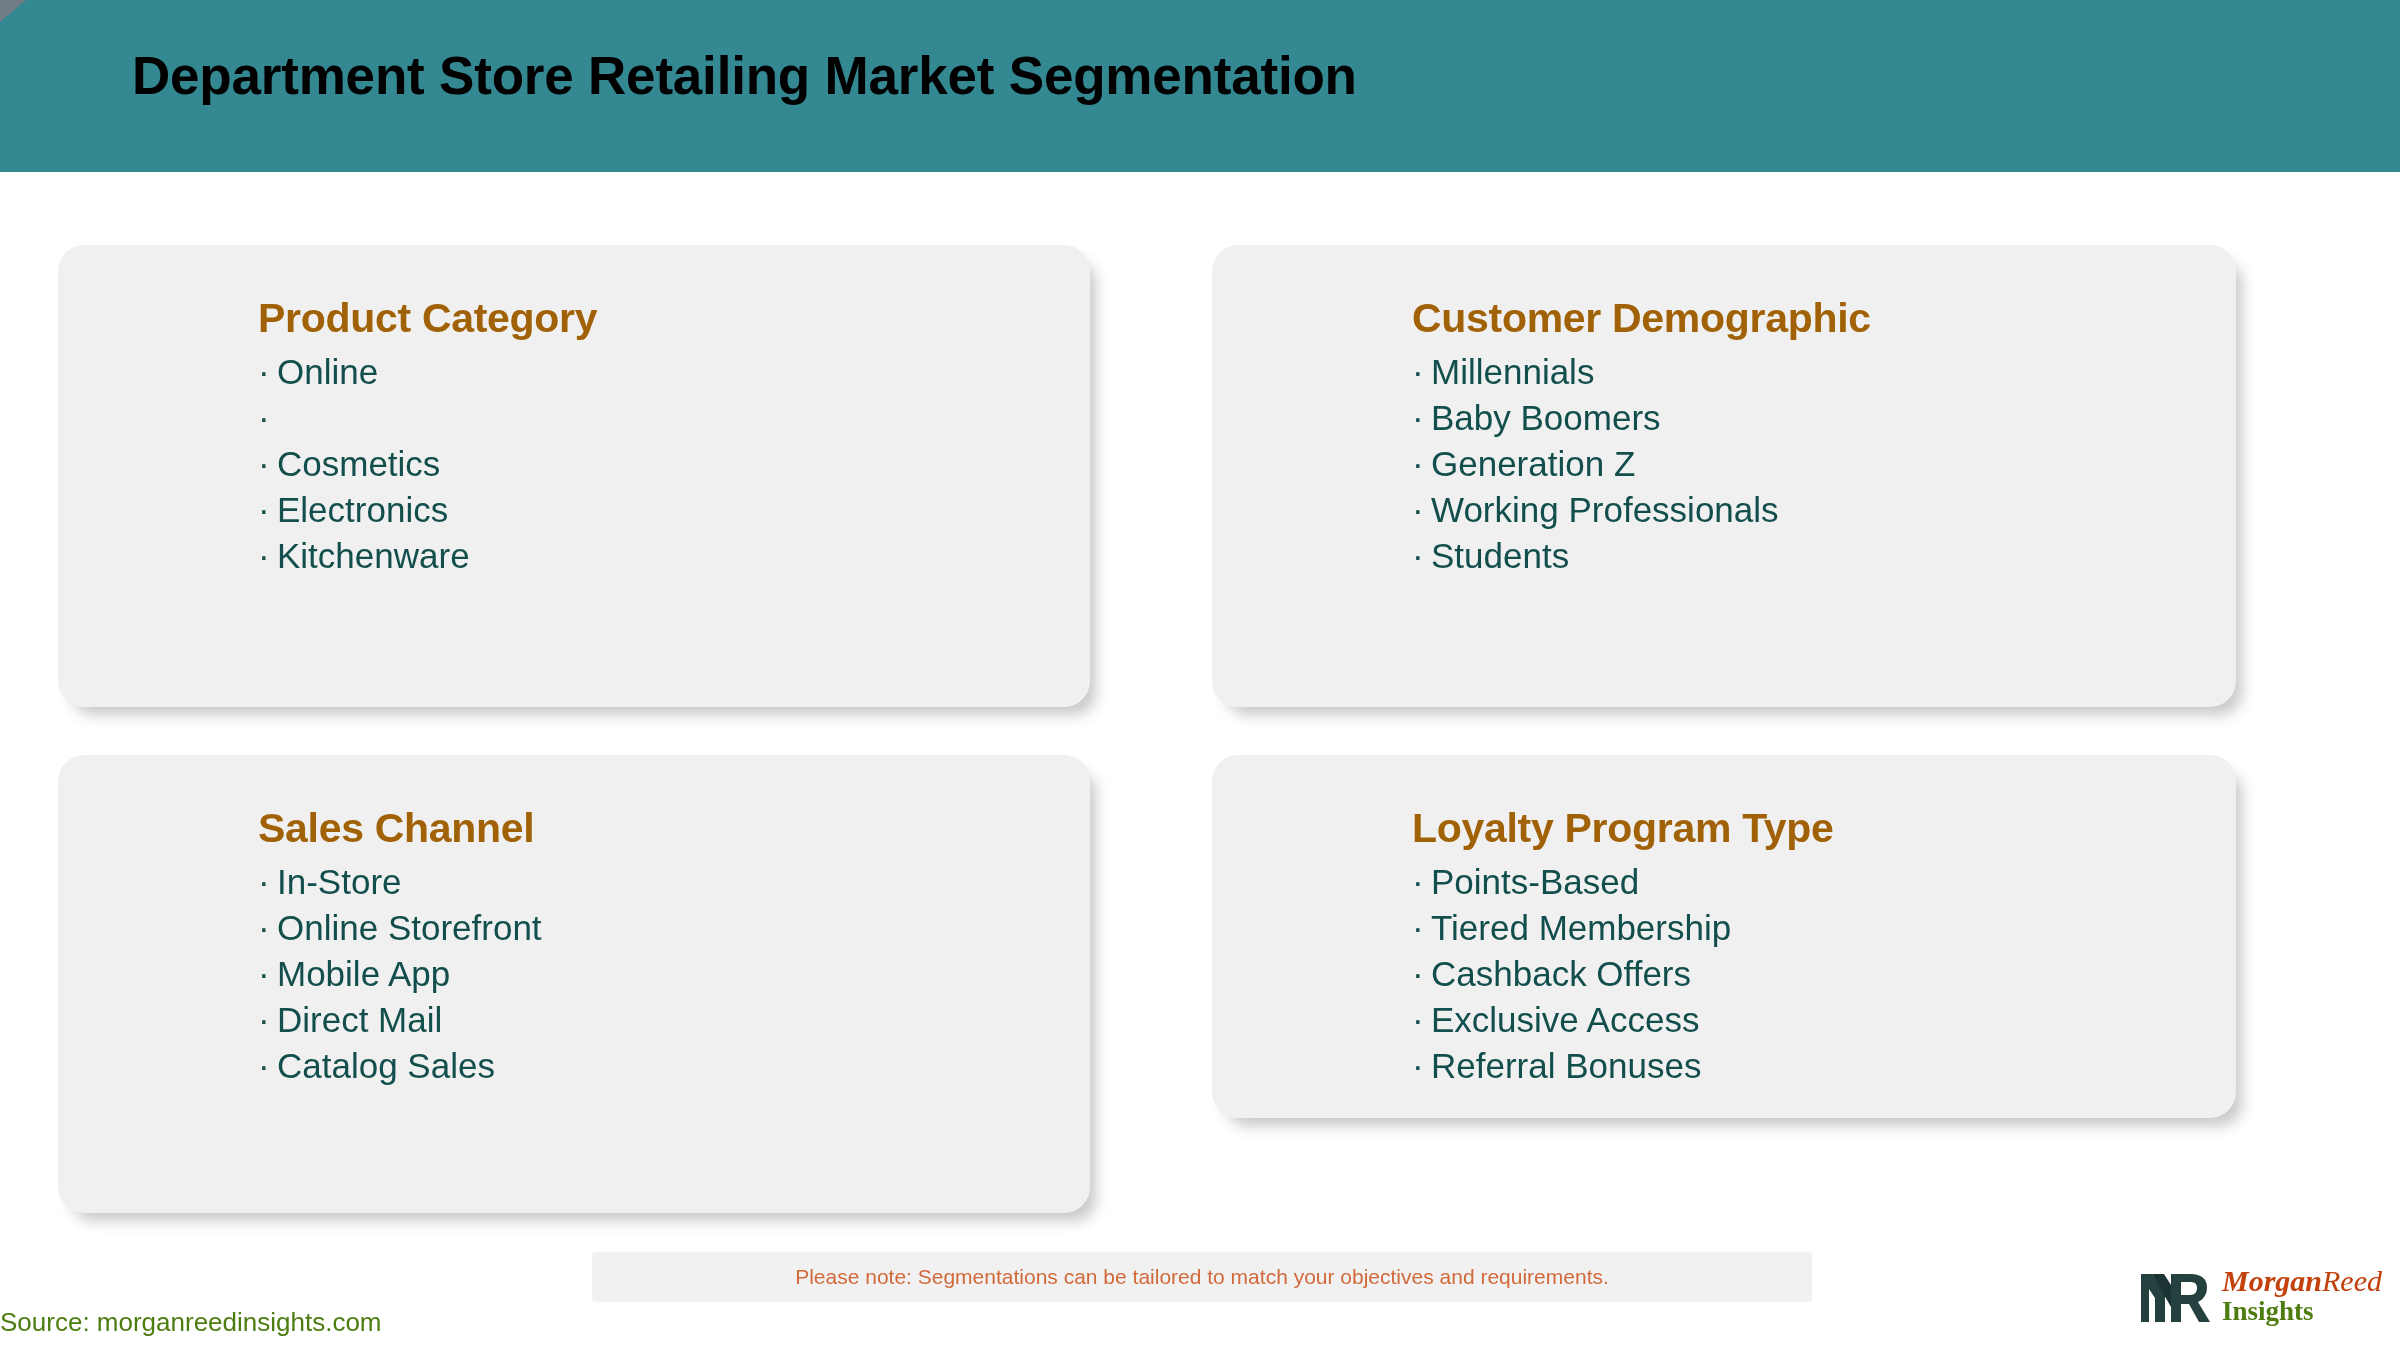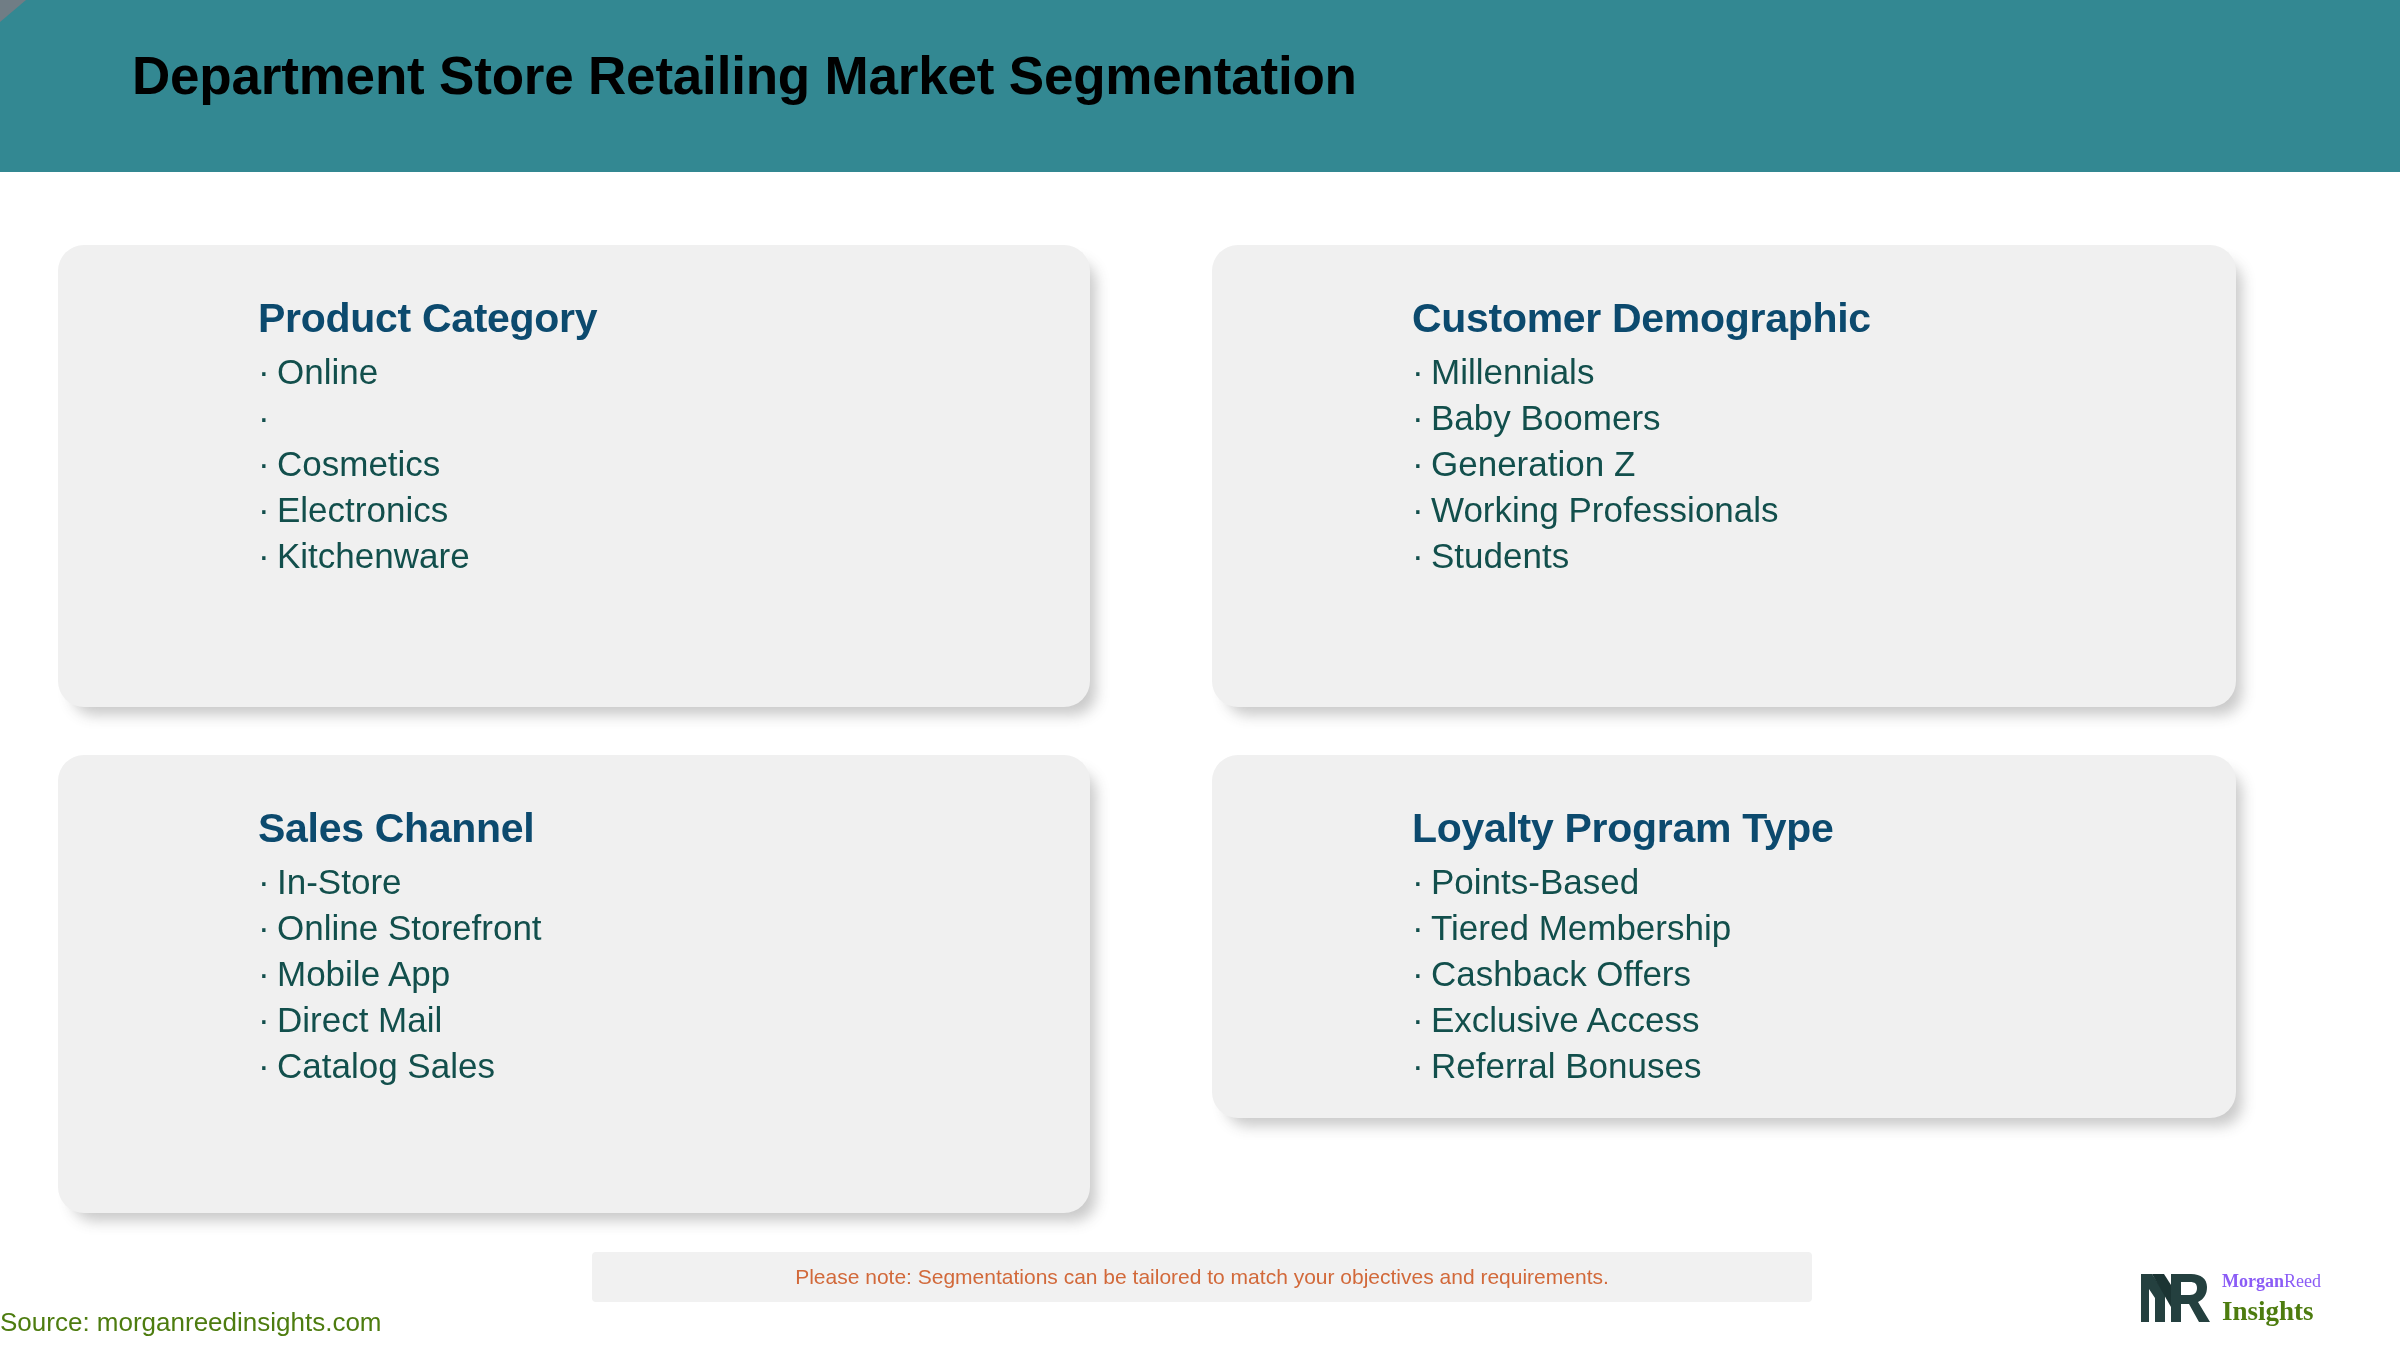--- a/index.html
+++ b/index.html
@@ -60,21 +60,21 @@
 
   .card-inner {
     position: absolute;
     left: 200px;
     top: 46px;
     right: 30px;
   }
   .card-title {
     font-size: 41px;
     font-weight: bold;
-    color: #0c4a6e;
+    color: #a16207;
     line-height: 54px;
     letter-spacing: -0.3px;
     white-space: nowrap;
     margin-bottom: 4px;
   }
   .card-list {
     list-style: none;
     margin: 0;
     padding: 0;
   }
@@ -139,23 +139,24 @@
   }
   #brand-mark {
     flex: 0 0 auto;
     margin-right: 10px;
   }
   #brand-wordmark {
     font-family: "Liberation Serif", serif;
     line-height: 30px;
   }
   #brand-line-1 {
-    font-size: 18px;
-    color: #8b5cf6;
-    white-space: nowrap;
+    font-size: 30px;
+    color: #c2410c;
+    white-space: nowrap;
+    font-style: italic;
   }
   #brand-name-strong { font-weight: bold; }
   #brand-line-2 {
     font-size: 27px;
     color: #4d7c0f;
     white-space: nowrap;
     font-weight: bold;
   }
 </style>
 </head>

